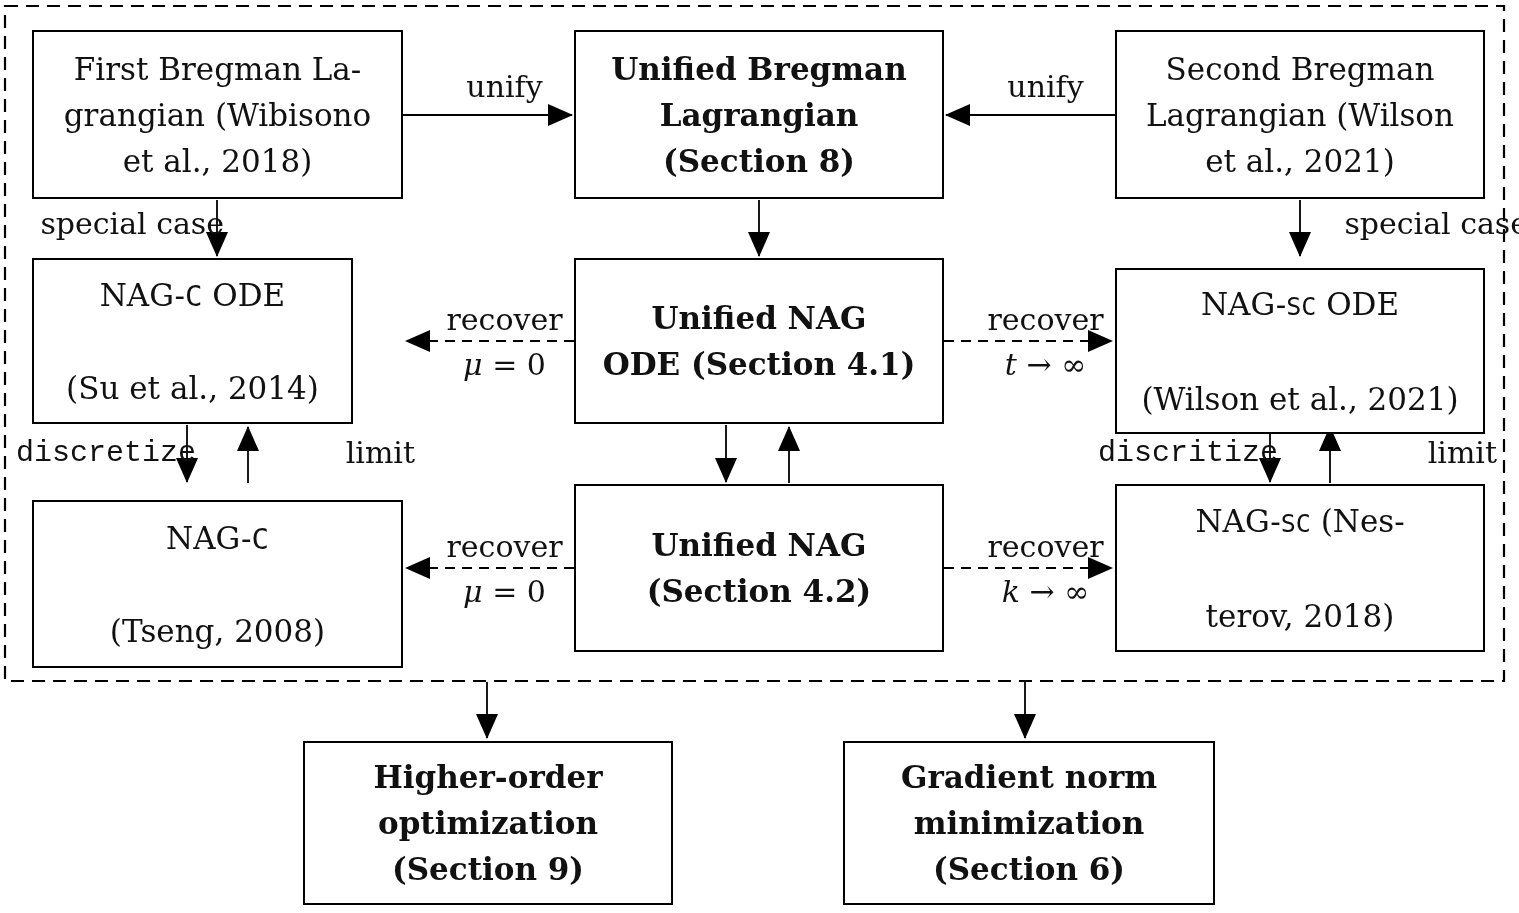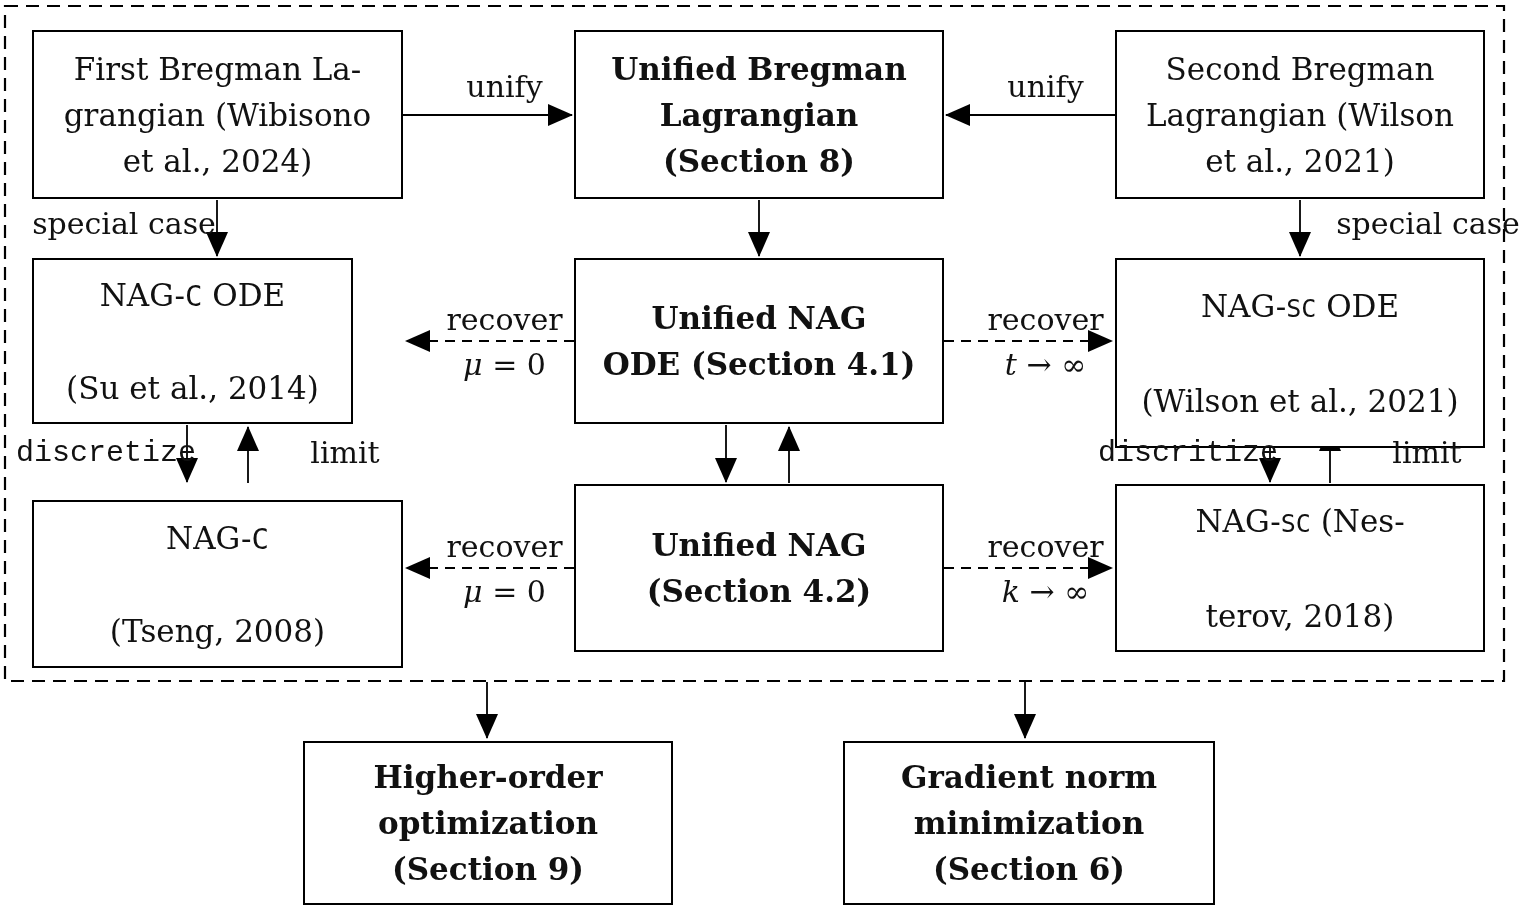--- a/index.html
+++ b/index.html
@@ -37,21 +37,21 @@
 
   .edge-label{
     position:absolute;
     font-size:30px;line-height:34px;
     color:#111111;
     white-space:nowrap;
     padding-left:16px;
   }
   .al-center{text-align:center;}
   .al-right{text-align:right;font-family:Liberation Mono, monospace;}
-  .al-left{text-align:center;}
+  .al-left{text-align:right;}
   .math-var{font-style:italic;}
 </style>
 </head>
 <body>
 
 <div class="canvas">
 
   <svg class="arrow-layer" viewBox="0 0 1519 913">
     <defs>
       <marker id="arrowhead" markerUnits="userSpaceOnUse" markerWidth="26" markerHeight="22" refX="24" refY="11" orient="auto">
@@ -81,21 +81,21 @@
     <line class="dashed-line" x1="574" y1="568" x2="406" y2="568" marker-end="url(#arrowhead)"></line>
     <line class="dashed-line" x1="944" y1="568" x2="1112" y2="568" marker-end="url(#arrowhead)"></line>
 
     <line class="solid-line" x1="487" y1="682" x2="487" y2="738" marker-end="url(#arrowhead)"></line>
     <line class="solid-line" x1="1025" y1="682" x2="1025" y2="738" marker-end="url(#arrowhead)"></line>
   </svg>
 
   <div class="box" style="left:32px;top:30px;width:371px;height:169px">
     <div class="box-text">First Bregman La-
 grangian (Wibisono
-et al., 2024)</div>
+et al., 2018)</div>
   </div>
 
   <div class="box bold" style="left:574px;top:30px;width:370px;height:169px">
     <div class="box-text">Unified Bregman
 Lagrangian
 (Section 8)</div>
   </div>
 
   <div class="box" style="left:1115px;top:30px;width:370px;height:169px">
     <div class="box-text">Second Bregman
@@ -108,21 +108,21 @@
       <div class="line"><span>NAG-</span><span class="mono mono-c">C</span><span> ODE</span></div>
       <div class="line">(Su et al., 2014)</div>
     </div>
   </div>
 
   <div class="box bold" style="left:574px;top:258px;width:370px;height:166px">
     <div class="box-text">Unified NAG
 ODE (Section 4.1)</div>
   </div>
 
-  <div class="box" style="left:1115px;top:258px;width:370px;height:190px">
+  <div class="box" style="left:1115px;top:268px;width:370px;height:166px">
     <div class="box-text">
       <div class="line"><span>NAG-</span><span class="mono mono-sc">SC</span><span> ODE</span></div>
       <div class="line">(Wilson et al., 2021)</div>
     </div>
   </div>
 
   <div class="box" style="left:32px;top:500px;width:371px;height:168px">
     <div class="box-text">
       <div class="line"><span>NAG-</span><span class="mono mono-c">C</span><span></span></div>
       <div class="line">(Tseng, 2008)</div>

